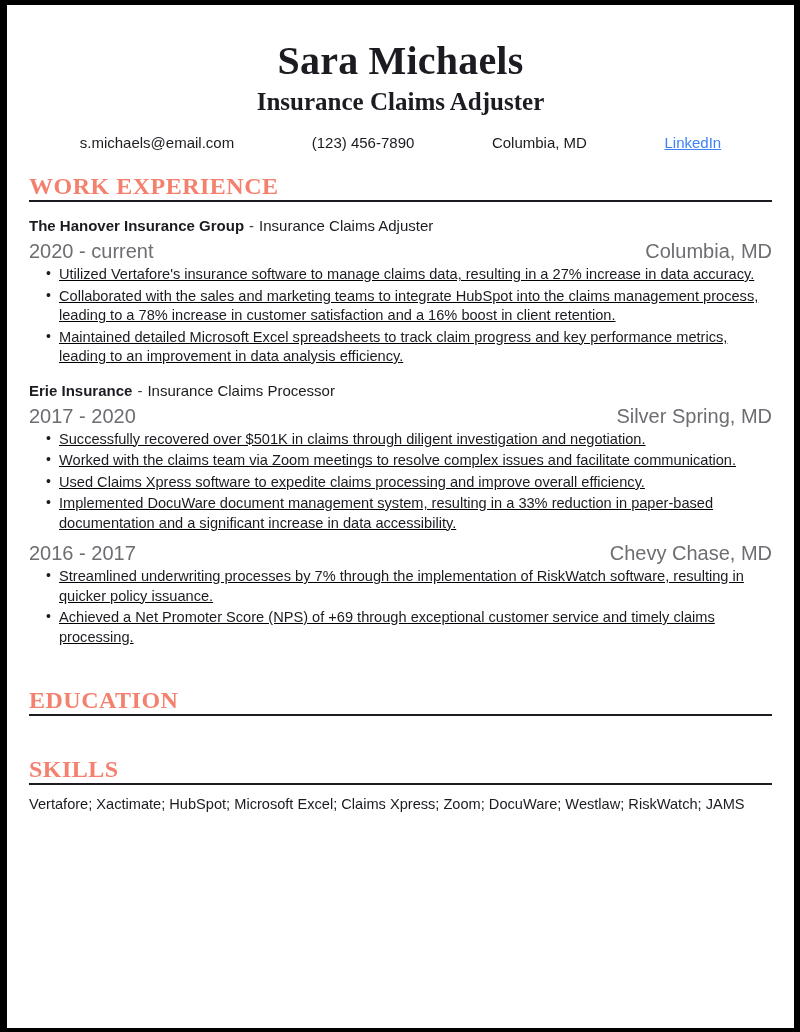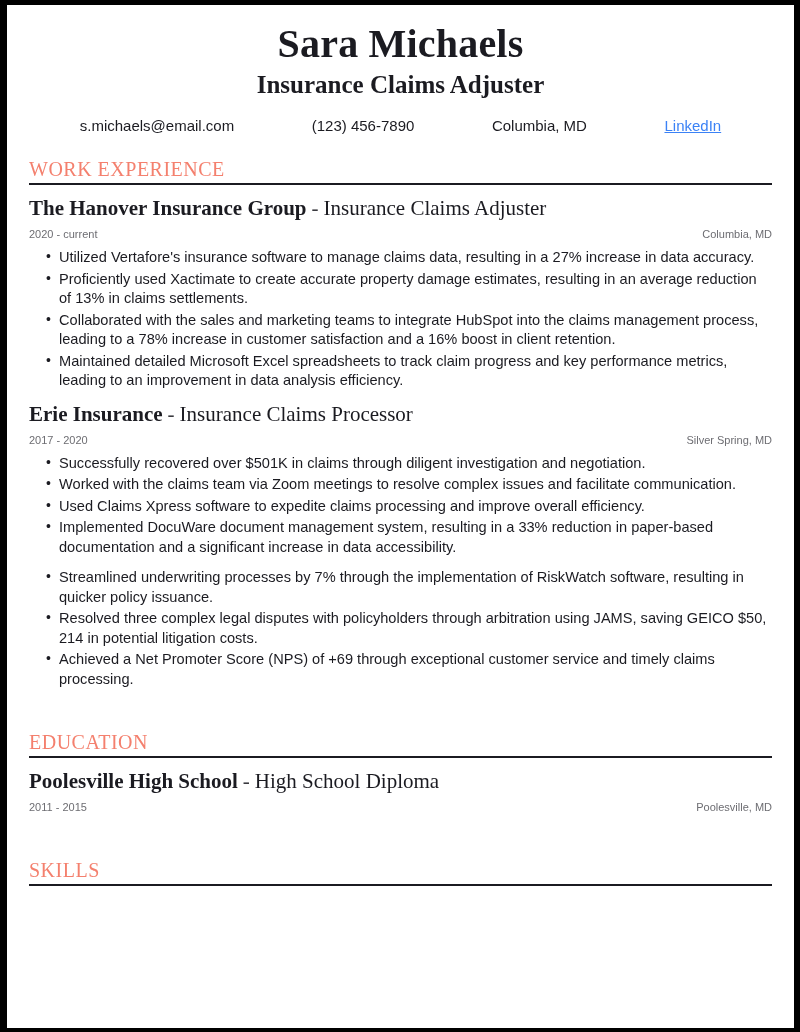--- a/index.html
+++ b/index.html
@@ -15,21 +15,21 @@
     position: absolute;
     left: 7px;
     top: 5px;
     width: 787px;
     height: 1023px;
     background: #ffffff;
     overflow: hidden;
   }
 
   .inner {
-    padding: 16px 22px 0 22px;
+    padding: 33px 22px 0 22px;
   }
 
   
   .name {
     text-align: center;
     font-family: "Liberation Serif", serif;
     font-weight: bold;
     font-size: 40px;
     line-height: 46px;
     color: #1b1b21;
@@ -67,69 +67,70 @@
     text-decoration: underline;
     cursor: pointer;
   }
 
   
   .section { margin-top: 22px; }
   .section.tight { margin-top: 42px; }
 
   .section-title {
     font-family: "Liberation Serif", serif;
-    font-weight: normal;
-    font-size: 20px;
+    font-weight: bold;
+    font-size: 24px;
     line-height: 22px;
     letter-spacing: 0.5px;
     color: #f4806e;
   }
 
   .rule {
     height: 2px;
     background: #1b1b21;
     margin-top: 3px;
   }
 
   
   .entry { margin-top: 11px; }
 
   .entry-headline {
-    font-family: Liberation Serif, serif;
-    font-size: 21px;
+    font-family: Liberation Sans, sans-serif;
+    font-size: 15px;
     line-height: 25px;
     color: #1b1b21;
   }
 
   .entry-org { font-weight: bold; }
 
   .entry-dash {
     font-weight: normal;
     padding: 0 5px;
     color: #3a3a3f;
   }
 
   .entry-role { font-weight: normal; }
 
   .entry-meta {
     display: flex;
     justify-content: space-between;
     align-items: baseline;
     margin-top: 4px;
     font-family: "Liberation Sans", sans-serif;
-    font-size: 11px;
+    font-size: 20px;
     line-height: 19px;
     color: #6d6d72;
   }
 
   
   .bullets {
     margin-top: 4px;
     padding-left: 0;
     list-style: none;
+    text-decoration: underline;
   }
 
   .bullets li {
     position: relative;
     padding-left: 30px;
     font-family: "Liberation Sans", sans-serif;
     font-size: 14.6px;
     line-height: 19.5px;
     color: #1b1b21;
     margin-bottom: 2px;
@@ -178,21 +179,20 @@
       <div class="entry">
         <div class="entry-headline">
           <span class="entry-org">The Hanover Insurance Group</span><span class="entry-dash">-</span><span class="entry-role">Insurance Claims Adjuster</span>
         </div>
         <div class="entry-meta">
           <span>2020 - current</span>
           <span>Columbia, MD</span>
         </div>
         <ul class="bullets">
           <li>Utilized Vertafore's insurance software to manage claims data, resulting in a 27% increase in data accuracy.</li>
-          <li>Proficiently used Xactimate to create accurate property damage estimates, resulting in an average reduction of 13% in claims settlements.</li>
           <li>Collaborated with the sales and marketing teams to integrate HubSpot into the claims management process, leading to a 78% increase in customer satisfaction and a 16% boost in client retention.</li>
           <li>Maintained detailed Microsoft Excel spreadsheets to track claim progress and key performance metrics, leading to an improvement in data analysis efficiency.</li>
         </ul>
       </div>
 
       <div class="entry">
         <div class="entry-headline">
           <span class="entry-org">Erie Insurance</span><span class="entry-dash">-</span><span class="entry-role">Insurance Claims Processor</span>
         </div>
         <div class="entry-meta">
@@ -201,42 +201,37 @@
         </div>
         <ul class="bullets">
           <li>Successfully recovered over $501K in claims through diligent investigation and negotiation.</li>
           <li>Worked with the claims team via Zoom meetings to resolve complex issues and facilitate communication.</li>
           <li>Used Claims Xpress software to expedite claims processing and improve overall efficiency.</li>
           <li>Implemented DocuWare document management system, resulting in a 33% reduction in paper-based documentation and a significant increase in data accessibility.</li>
         </ul>
       </div>
 
       <div class="entry">
+        <div class="entry-meta">
+          <span>2016 - 2017</span>
+          <span>Chevy Chase, MD</span>
+        </div>
         <ul class="bullets">
           <li>Streamlined underwriting processes by 7% through the implementation of RiskWatch software, resulting in quicker policy issuance.</li>
-          <li>Resolved three complex legal disputes with policyholders through arbitration using JAMS, saving GEICO $50, 214 in potential litigation costs.</li>
           <li>Achieved a Net Promoter Score (NPS) of +69 through exceptional customer service and timely claims processing.</li>
         </ul>
       </div>
     </div>
 
     <div class="section tight">
       <div class="section-title">EDUCATION</div>
       <div class="rule"></div>
 
-      <div class="entry">
-        <div class="entry-headline">
-          <span class="entry-org">Poolesville High School</span><span class="entry-dash">-</span><span class="entry-role">High School Diploma</span>
-        </div>
-        <div class="entry-meta">
-          <span>2011 - 2015</span>
-          <span>Poolesville, MD</span>
-        </div>
-      </div>
     </div>
 
     <div class="section tight">
       <div class="section-title">SKILLS</div>
       <div class="rule"></div>
+      <div class="skills-text">Vertafore; Xactimate; HubSpot; Microsoft Excel; Claims Xpress; Zoom; DocuWare; Westlaw; RiskWatch; JAMS</div>
     </div>
 
   </div>
 </div>
 
 </body></html>

